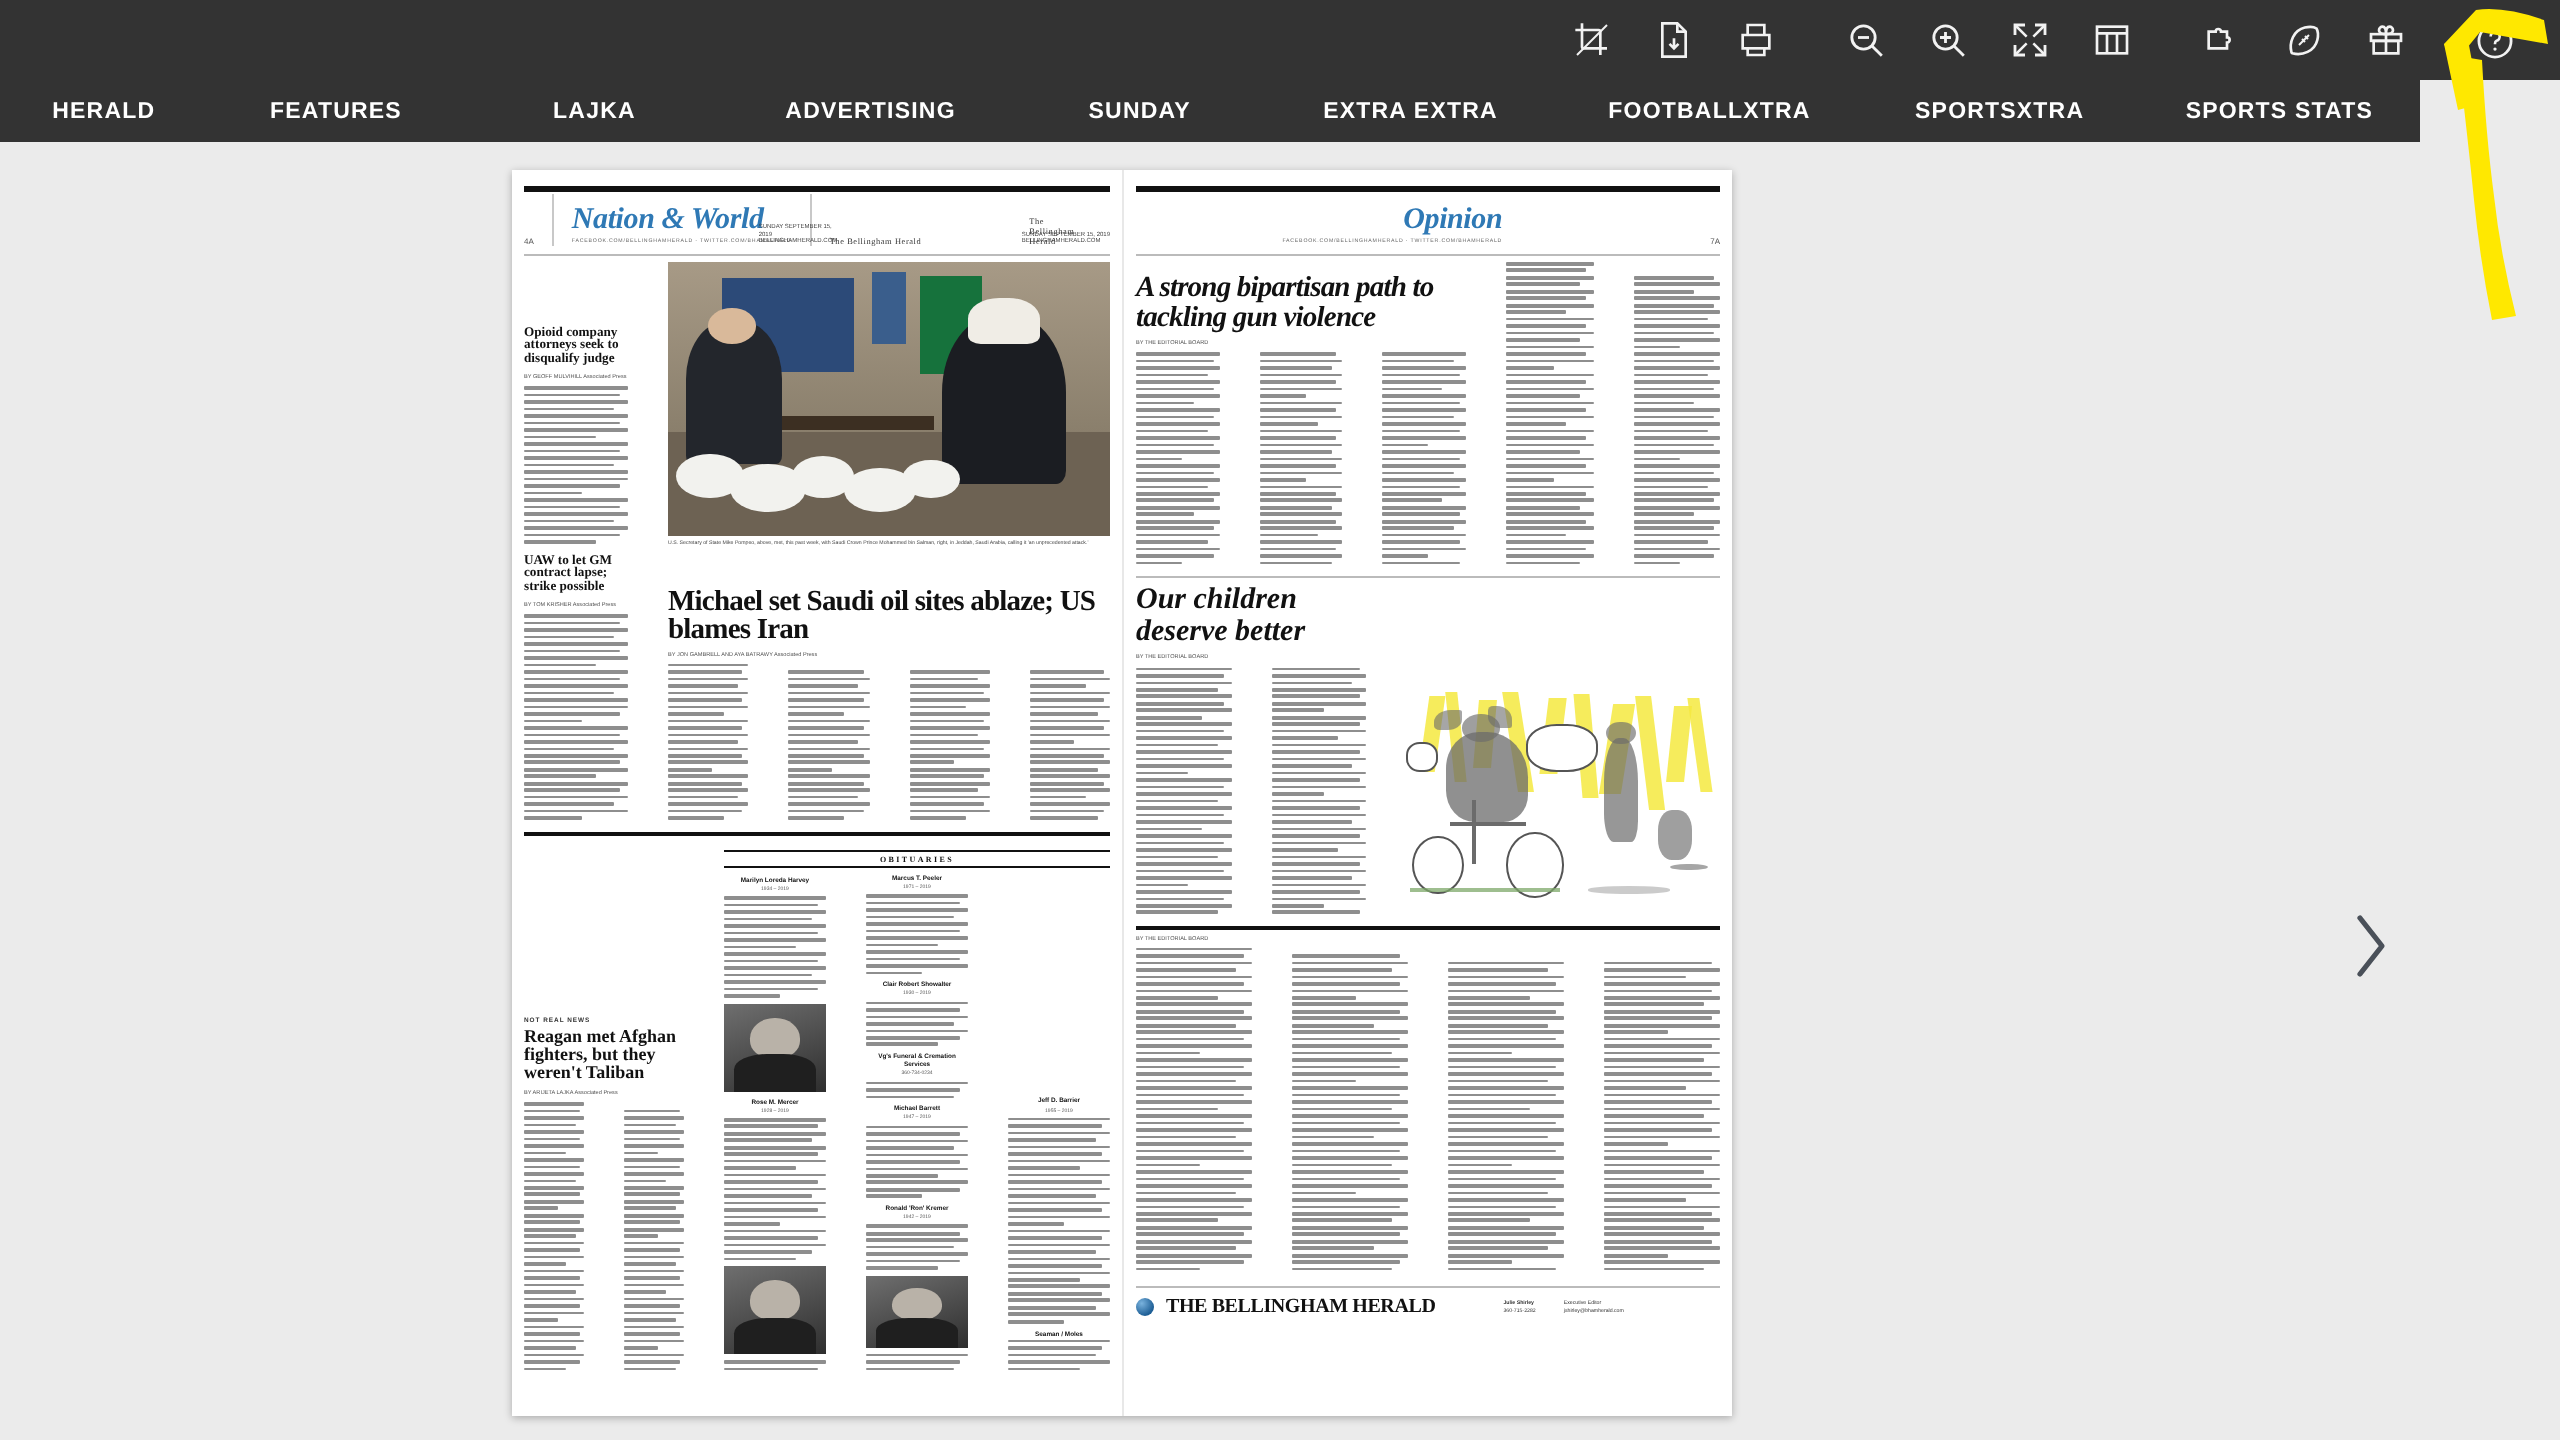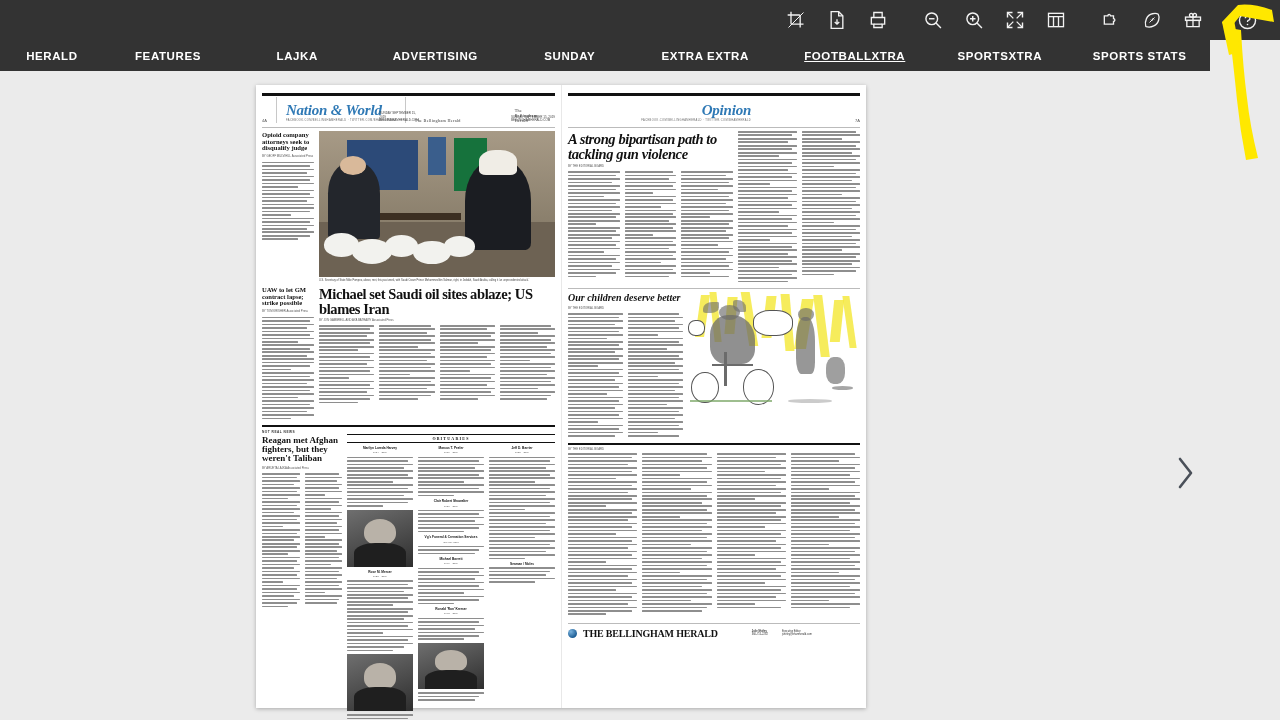--- a/index.html
+++ b/index.html
@@ -63,21 +63,21 @@
     color:#2f79b5;font-size:15px;line-height:1;letter-spacing:-.2px;
   }
   .sectag{font-size:2.6px;color:#666;letter-spacing:.4px;line-height:1;margin-top:2px;white-space:nowrap;}
   .mast-mid{font-family:"Liberation Serif",serif;font-size:4.2px;color:#333;letter-spacing:.3px;}
   .mast-date{font-size:3px;color:#444;line-height:1.25;}
   .vr{width:1px;background:#c8c8c8;align-self:stretch;margin:0 4px;}
   .hr-thin{height:1px;background:#bbb;margin:4px 0 3px;}
   .hr-thick{height:2px;background:#111;margin:4px 0 3px;}
 
   
-  .cols{display:flex;gap:5px;}
+  .cols{display:flex;gap:20px;align-items:flex-end;}
   .col{flex:1;}
   .tx{height:1.6px;background:#8e8e8e;margin-bottom:1.9px;border-radius:.5px;}
   .tx.s1{width:100%}.tx.s2{width:93%}.tx.s3{width:86%}.tx.s4{width:70%}.tx.s5{width:55%}
   .hl{
     font-family:"Liberation Serif",serif;font-weight:bold;color:#111;
     line-height:1.02;margin:1px 0 3px;
   }
   .hl.xl{font-size:14.5px;letter-spacing:-.4px;}
   .hl.lg{font-size:9px;}
   .hl.sm{font-size:6.6px;}
@@ -223,21 +223,21 @@
   </div>
 </div>
 
 <div id="navbar">
     <div class="nav-item" style="width: 118px;">HERALD</div>
     <div class="nav-item" style="width: 146px;">FEATURES</div>
     <div class="nav-item" style="width: 148px;">LAJKA</div>
     <div class="nav-item" style="width: 166px;">ADVERTISING</div>
     <div class="nav-item" style="width: 140px;">SUNDAY</div>
     <div class="nav-item" style="width: 168px; text-align: center;">EXTRA EXTRA</div>
-    <div class="nav-item" style="width: 172px; text-decoration: underline;">FOOTBALLXTRA</div>
+    <div class="nav-item" style="width: 172px;">FOOTBALLXTRA</div>
     <div class="nav-item" style="width: 158px;">SPORTSXTRA</div>
     <div class="nav-item" style="width: 160px;">SPORTS STATS</div>
   </div>
 
 <div id="viewer">
 
   <div id="paper">
 
     <div class="pg" id="pageL">
       <div class="mast-rule"></div>
@@ -939,21 +939,21 @@
                 <div class="tx s5"></div>
               </div>
           </div>
         </div>
       </div>
 
       <div class="hr-thin"></div>
 
       <div class="cols">
         <div class="col" style="flex:0 0 115px">
-          <div class="hl lg it" style="font-size:10px">Our children deserve better</div>
+          <div class="hl lg it" style="font-size:15px">Our children deserve better</div>
           <div class="byline" style="text-align:left">BY THE EDITORIAL BOARD</div>
           <div class="cols">
             <div class="col">
                 <div class="tx s1"></div>
                 <div class="tx s2"></div>
                 <div class="tx s1"></div>
                 <div class="tx s3"></div>
                 <div class="tx s1"></div>
                 <div class="tx s2"></div>
                 <div class="tx s1"></div>

